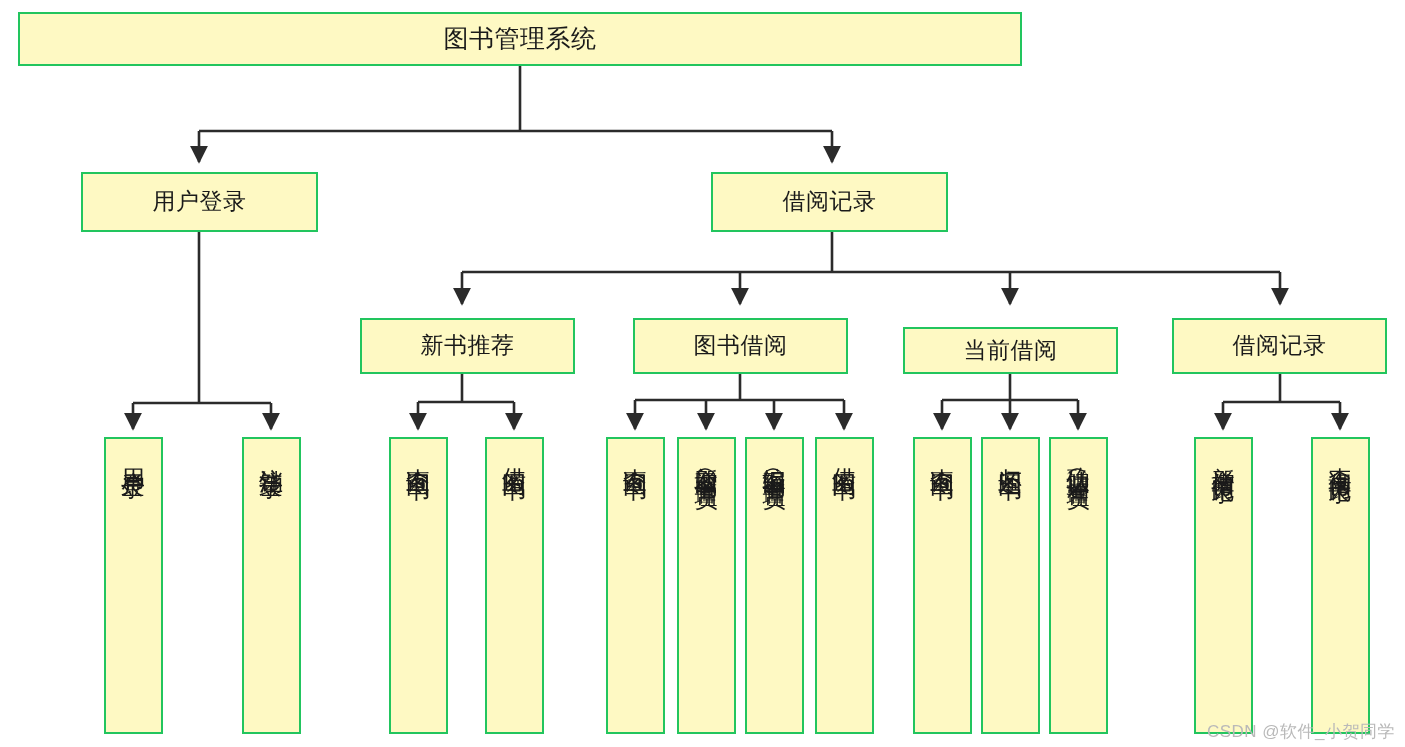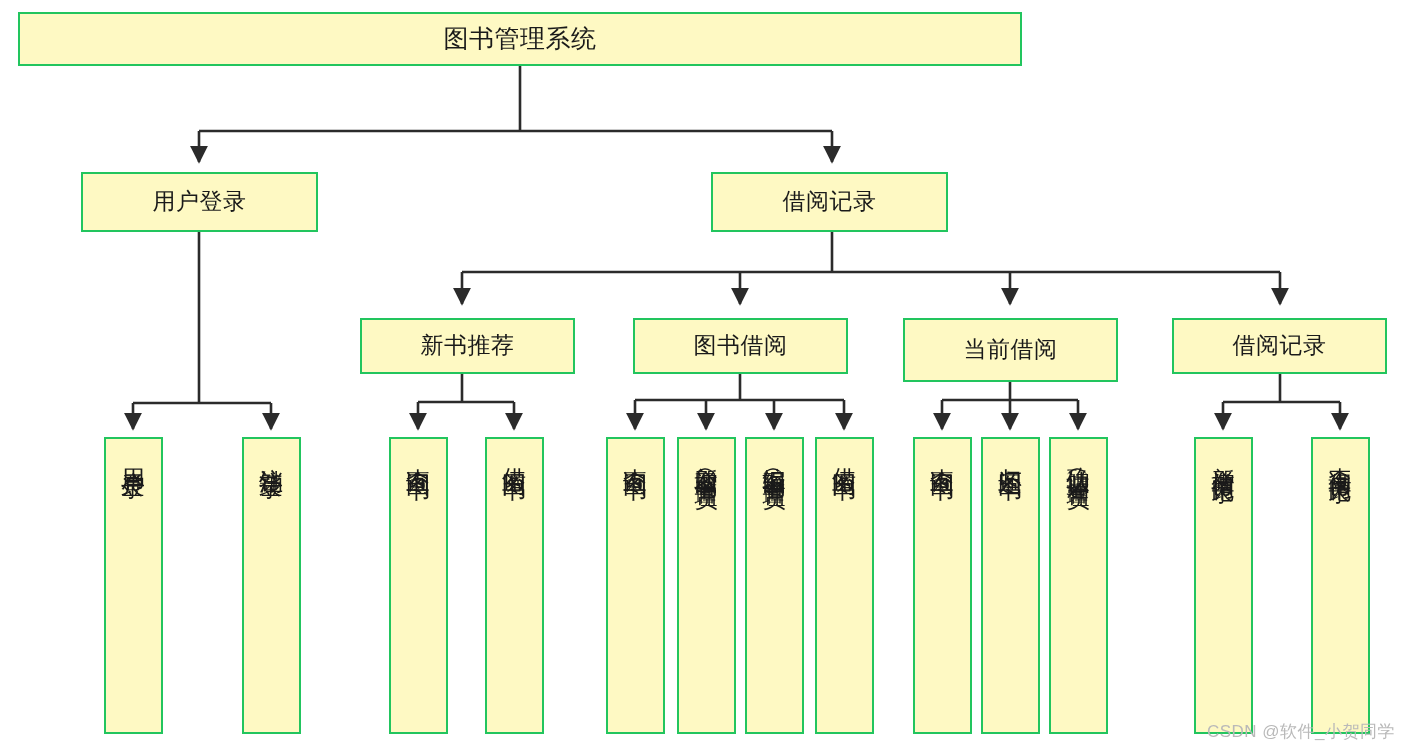--- a/index.html
+++ b/index.html
@@ -145,21 +145,21 @@
   </div>
 
   <div class="node horiz" style="left:360px; top:318px; width:215px; height:56px;">
     <span class="lbl">新书推荐</span>
   </div>
 
   <div class="node horiz" style="left:633px; top:318px; width:215px; height:56px;justify-content:center;">
     <span class="lbl">图书借阅</span>
   </div>
 
-  <div class="node horiz" style="left:903px; top:318px; width:215px; height:64px;">
+  <div class="node horiz" style="left:903px; top:327px; width:215px; height:47px;">
     <span class="lbl">当前借阅</span>
   </div>
 
   <div class="node horiz" style="left:1172px; top:318px; width:215px; height:56px;">
     <span class="lbl">借阅记录</span>
   </div>
 
   <div class="node vert" style="left:104px; top:437px; width:59px; height:297px;">
     <span class="lbl">用户登录</span>
   </div>

